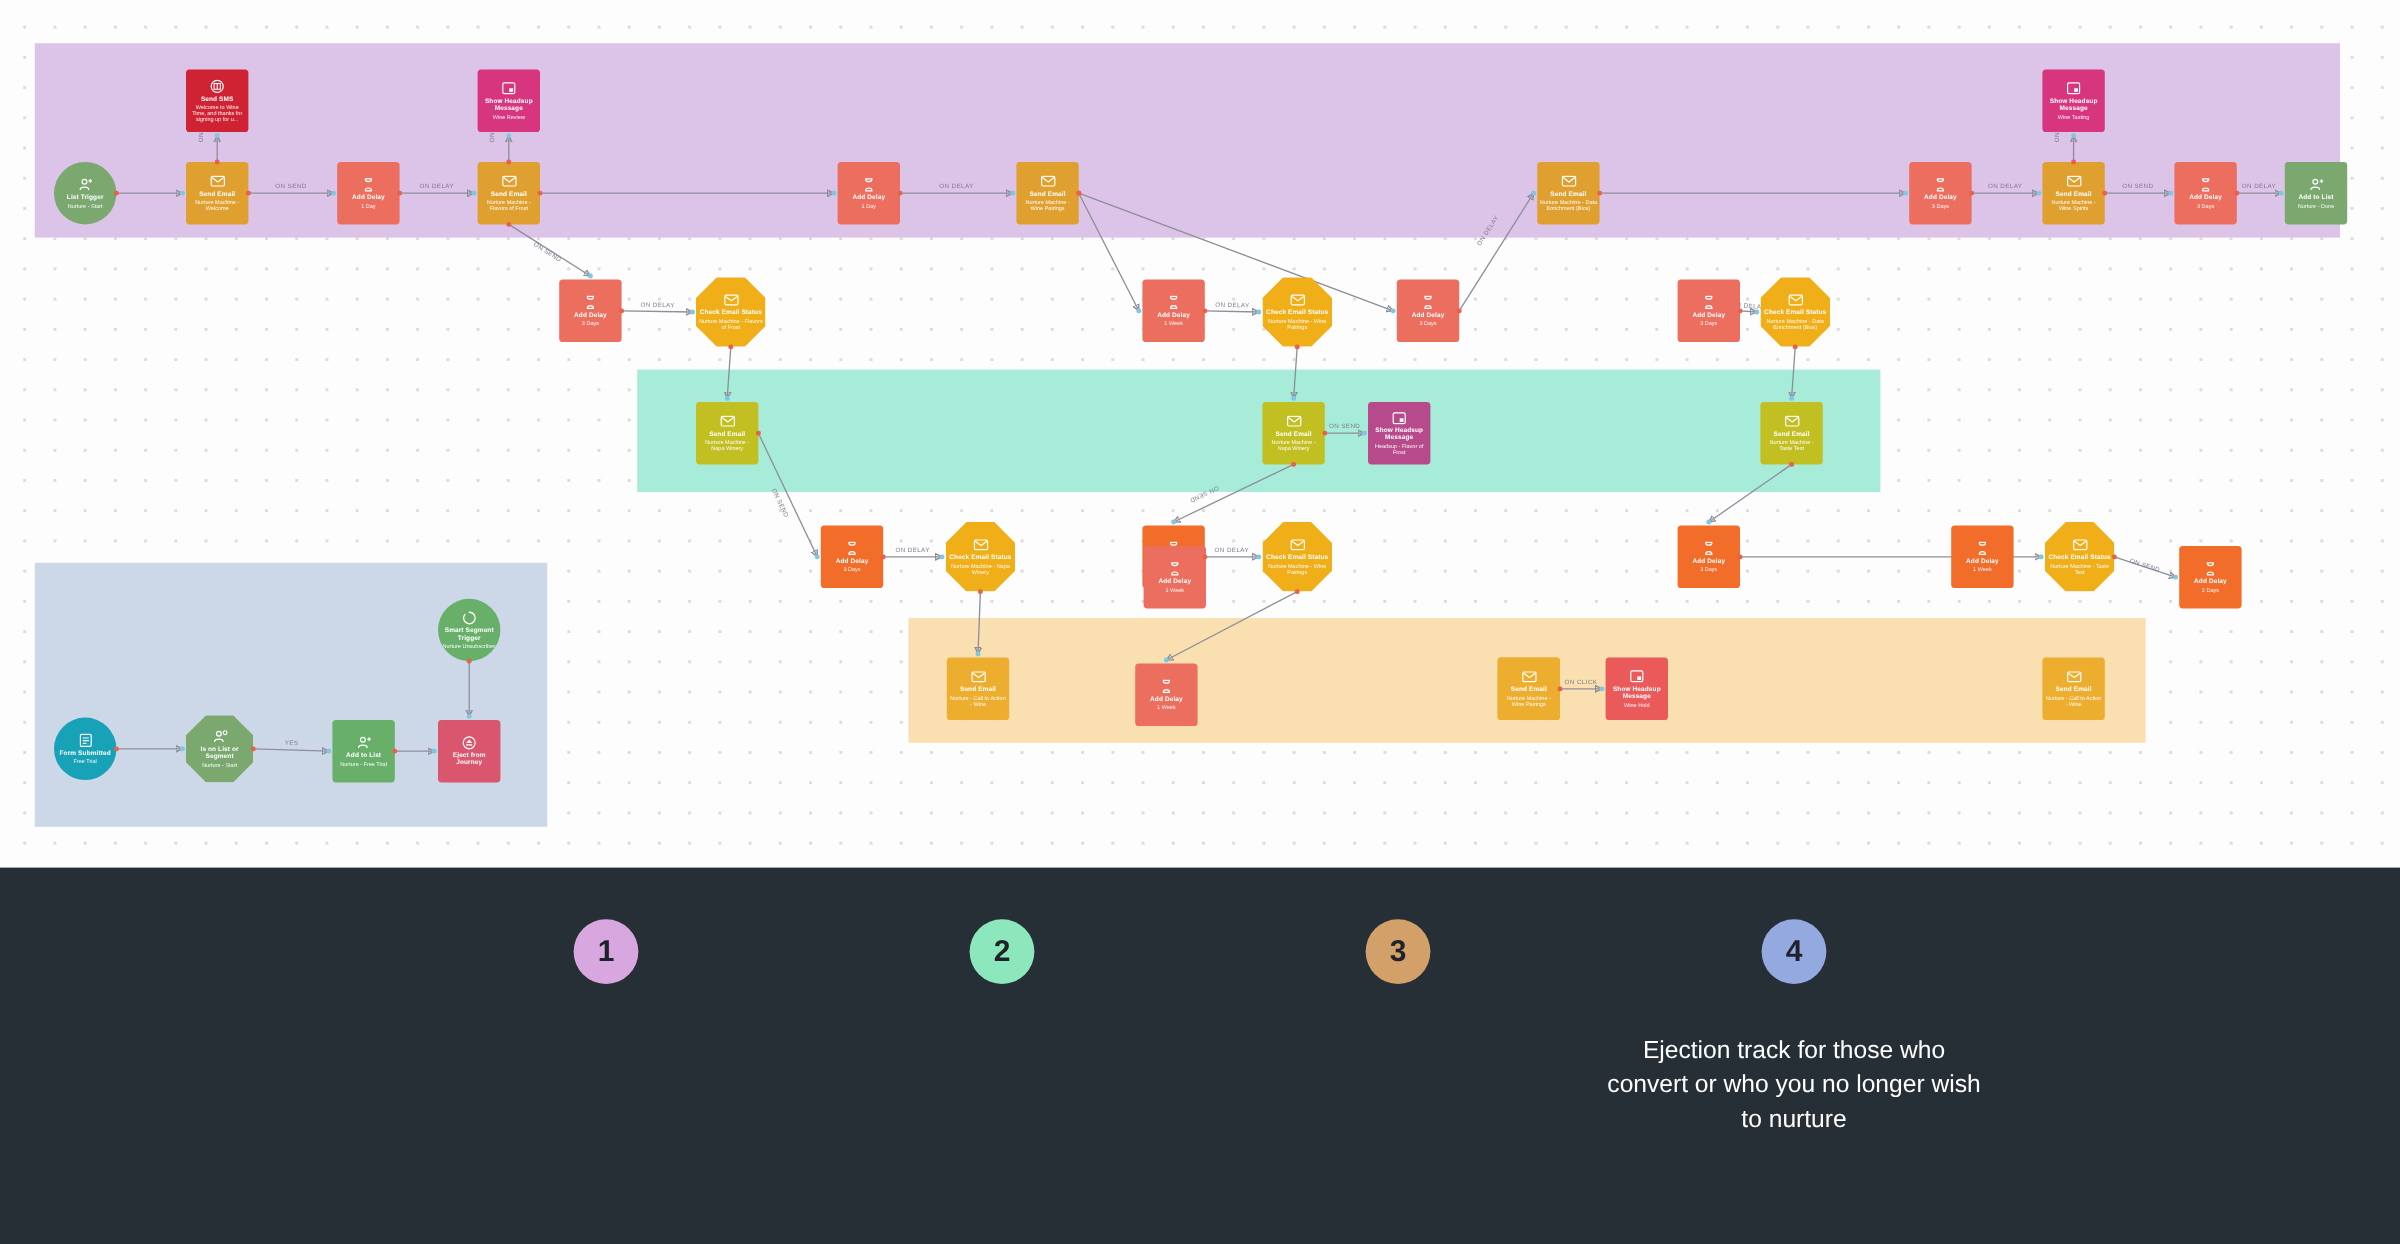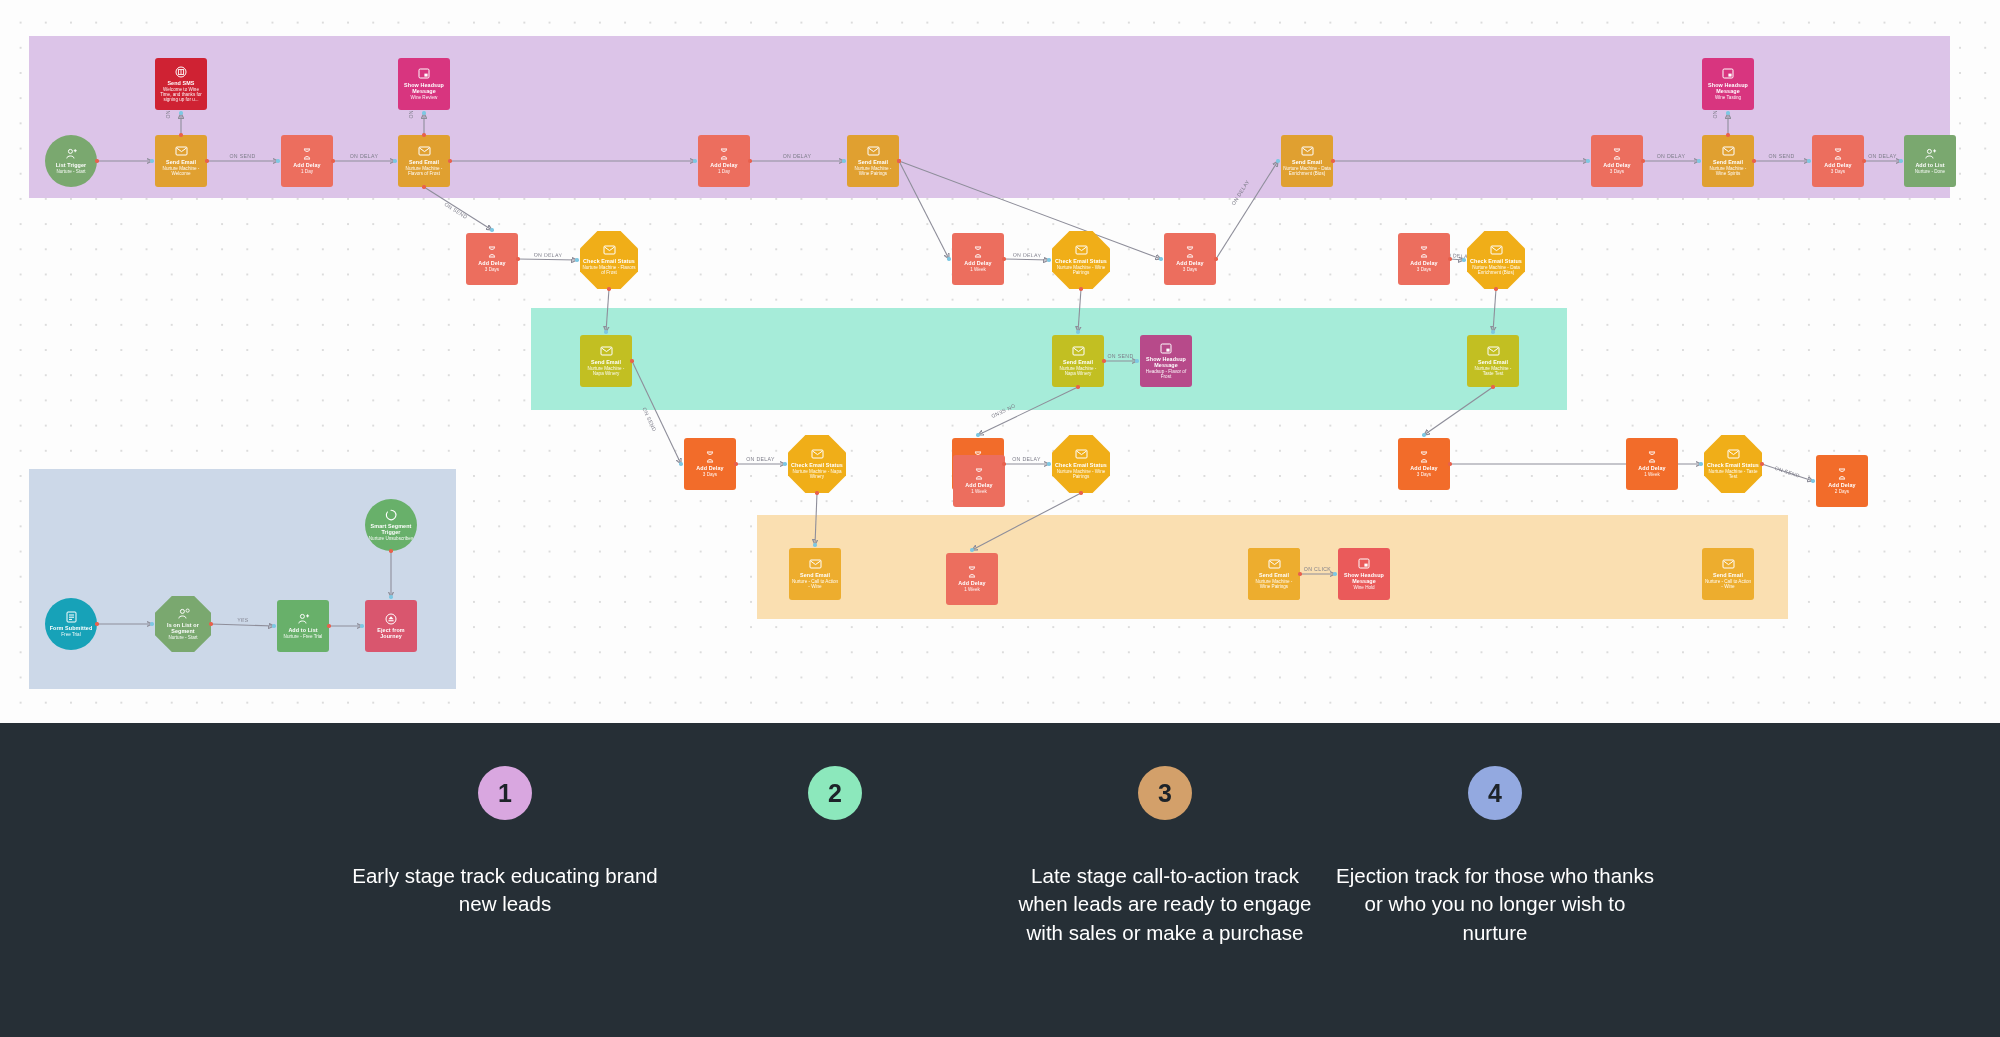--- a/index.html
+++ b/index.html
@@ -686,27 +686,25 @@
         <div class="port port-out" style="left: 327.3px; top: 624.3px;"></div>
         <div class="port port-in" style="left: 360.3px; top: 624.3px;"></div>
         <div class="port port-out" style="left: 389.3px; top: 549.3px;"></div>
         <div class="port port-in" style="left: 389.3px; top: 595.3px;"></div>
       </div>
   </div>
 
   <div id="legend">
       <div class="legend-col">
         <div class="legend-badge" style="background: rgb(217, 167, 224);">1</div>
-        <div class="legend-text">Early stage track educating brand new leads</div>
       </div>
       <div class="legend-col">
         <div class="legend-badge" style="background: rgb(140, 232, 188);">2</div>
       </div>
       <div class="legend-col">
         <div class="legend-badge" style="background: rgb(211, 160, 106);">3</div>
-        <div class="legend-text">Late stage call-to-action track when leads are ready to engage with sales or make a purchase</div>
       </div>
       <div class="legend-col">
         <div class="legend-badge" style="background: rgb(147, 169, 224);">4</div>
-        <div class="legend-text">Ejection track for those who thanks or who you no longer wish to nurture</div>
+        <div class="legend-text">Ejection track for those who convert or who you no longer wish to nurture</div>
       </div>
     </div>
 </div>
 
 </body></html>

